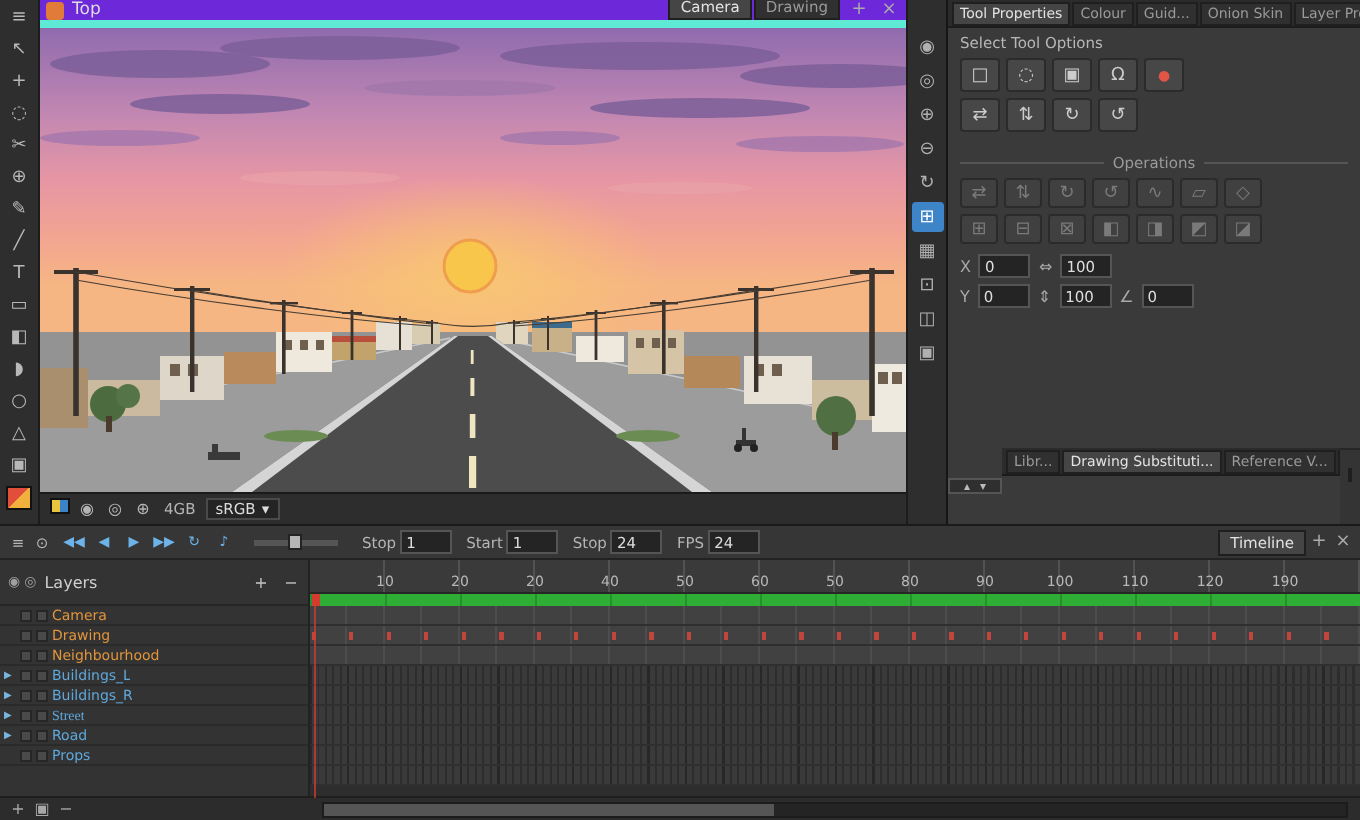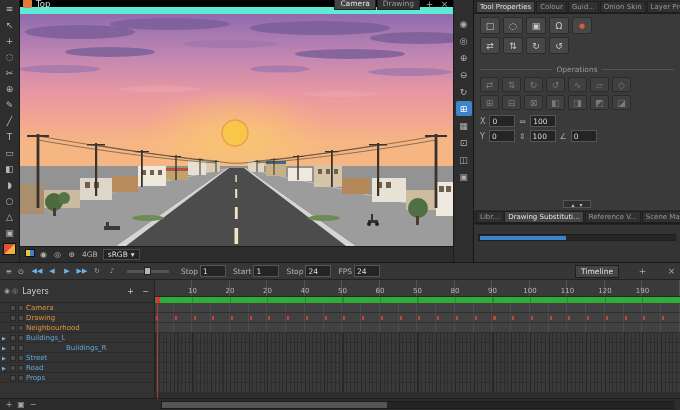--- a/index.html
+++ b/index.html
@@ -8,21 +8,21 @@
   #app{position:absolute;inset:0;background:#2b2b2b}
 
   
   #left-toolbar{position:absolute;left:0;top:0;width:20px;height:262px;background:#2e2e2e;border-right:1px solid #1c1c1c;display:flex;flex-direction:column;align-items:center;padding-top:1px}
   .ltool{width:18px;height:16px;display:flex;align-items:center;justify-content:center;color:#b8b8b8;font-size:9px;cursor:default}
   .ltool .g{pointer-events:none}
   .ltool.chip::after{content:"";width:11px;height:10px;background:linear-gradient(135deg,#e14f3a 50%,#f2b03c 50%);border:1px solid #111}
 
   
   #viewport{position:absolute;left:20px;top:0;width:433px;height:262px;background:#262626}
-  .vp-header{height:14px;background:#000000;display:flex;align-items:center;padding:0 3px;gap:4px;border-bottom:7px solid #5eead4}
+  .vp-header{height:14px;background:#6d28d9;display:flex;align-items:flex-end;padding:0 3px;gap:4px;border-bottom:4px solid #5eead4}
   .vp-icon{width:9px;height:9px;background:#e07b39;border-radius:2px;flex:none}
   .vp-title{color:#ddd;font-size:8.5px}
   .vp-tabs{margin-left:auto;display:flex;align-items:center;gap:1px}
   .tab{font-size:7.5px;padding:1px 5px;background:#303030;color:#9a9a9a;border:1px solid #1f1f1f;white-space:nowrap}
   .tab.active{background:#454545;color:#e3e3e3}
   .mini{width:11px;text-align:center;color:#aaa;font-size:9px;cursor:default}
   .vp-canvas{position:relative;width:433px;height:232px;background:#8f8f8f;overflow:hidden}
   .vp-canvas svg{position:absolute;inset:0;width:100%;height:100%}
   .vp-status{height:16px;background:#2d2d2d;border-top:1px solid #1a1a1a;display:flex;align-items:center;gap:5px;padding:0 5px;font-size:7.5px;color:#b5b5b5}
   .sicon{display:flex;align-items:center;justify-content:center;width:11px;height:11px;color:#b5b5b5;font-size:8px}
@@ -43,36 +43,36 @@
   .rp-label{font-size:7.5px;color:#b8b8b8;margin-bottom:3px}
   .sec-label{display:flex;align-items:center;gap:4px;font-size:7.5px;color:#9a9a9a;margin:3px 0}
   .sec-label::before,.sec-label::after{content:"";flex:1;height:1px;background:#555}
   .btnrow{display:flex;gap:3px;margin-bottom:3px}
   .tbtn{width:20px;height:17px;background:#474747;border:1px solid #2b2b2b;border-radius:2px;color:#ccc;display:flex;align-items:center;justify-content:center;font-size:9px}
   .tbtn.red{color:#e05545;font-size:7px}
   .ops .tbtn{width:19px;height:15px;background:#404040;color:#7a7a7a}
   .fields{display:flex;flex-direction:column;gap:3px;margin-top:5px;font-size:8px}
   .frow{display:flex;align-items:center;gap:4px;color:#a8a8a8}
   input.num{width:26px;height:12px;background:#242424;border:1px solid #555;color:#ddd;font-size:7.5px;padding:0 2px;font-family:inherit}
-  .rp-bottom{margin-top:auto;display:flex;flex-direction:column}
+  .rp-bottom{margin-top:auto;display:flex;}
   .collapse{align-self:center;margin:2px 0;background:#2f2f2f;border:1px solid #555;font-size:6px;color:#bbb;padding:0 7px;display:flex;gap:5px;height:8px;align-items:center}
   .lp-content{height:38px;background:#343434;border-top:1px solid #262626;padding:9px 4px 0}
   .hslider{position:relative;height:7px;background:#262626;border:1px solid #1e1e1e}
   .hslider .thumb{position:absolute;left:1px;top:1px;width:44%;height:4px;background:#3d85c8}
 
   
   #timeline{position:absolute;left:0;top:262px;width:680px;height:148px;background:#333;border-top:1px solid #1a1a1a}
   .tl-toolbar{height:17px;display:flex;align-items:center;gap:3px;padding:0 3px;background:#363636;border-bottom:1px solid #222;font-size:7.5px}
   .titem{color:#b8b8b8;width:12px;text-align:center}
   .transport{display:flex;gap:1px}
   .transport .t{color:#6db3e8;font-size:7px;width:14px;text-align:center}
   .slider{width:42px;height:3px;background:#555;position:relative;margin:0 5px}
   .slider .sthumb{position:absolute;left:40%;top:-3px;width:7px;height:8px;background:#b5b5b5;border:1px solid #222}
   .spin{display:flex;align-items:center;gap:2px;color:#b5b5b5;margin-left:4px}
-  .tl-tabs{margin-left:auto;display:flex;align-items:center;gap:18px}
+  .tl-tabs{margin-left:auto;display:flex;align-items:center;gap:1px}
   .tl-body{position:absolute;top:17px;left:0;right:0;height:119px;display:flex}
   .tl-left{width:155px;background:#333;border-right:1px solid #222;display:flex;flex-direction:column;flex:none}
   .layers-header{height:23px;display:flex;align-items:center;gap:4px;padding:0 4px;border-bottom:1px solid #262626;font-size:8px;color:#cfcfcf}
   .layers-header .hic{font-size:7px;color:#a0a0a0}
   .layers-header .plus,.layers-header .minus{margin-left:2px;color:#c5c5c5;width:9px;text-align:center}
   .layers-header .sp{flex:1}
   .tl-row{height:10px;display:flex;align-items:center;gap:2px;padding-left:2px;border-bottom:1px solid #2a2a2a;background:#333}
   .tl-row .arrow{width:6px;font-size:5px;color:#7ab4e0}
   .tl-row .tgl{width:6px;height:6px;background:#4a4a4a;border:1px solid #262626;flex:none}
   .tl-row .lname{font-size:7px;white-space:nowrap;overflow:hidden}
@@ -389,20 +389,21 @@
           <span class="tab" style="--i: 2;">Guid...</span>
 
           <span class="tab" style="--i: 3;">Onion Skin</span>
 
           <span class="tab" style="--i: 4;">Layer Properties</span>
         </span>
 
     </div>
 
     <div class="rp-section">
+      <div class="rp-label">Select Tool Options</div>
       <div class="btnrow">
 
           <span class="tbtn" style="--i: 0;">□</span>
 
           <span class="tbtn" style="--i: 1;">◌</span>
 
           <span class="tbtn" style="--i: 2;">▣</span>
 
           <span class="tbtn" style="--i: 3;">Ω</span>
 
@@ -587,28 +588,28 @@
               <span class="arrow">▶</span>
               <span class="tgl"></span>
               <span class="tgl"></span>
               <span class="lname" style="color: rgb(95, 168, 220);">Buildings_L</span>
             </div>
 
             <div class="tl-row" style="--i: 4;">
               <span class="arrow">▶</span>
               <span class="tgl"></span>
               <span class="tgl"></span>
-              <span class="lname" style="color: rgb(95, 168, 220); margin-left: 40px;">Buildings_R</span>
+              <span class="lname" style="color: rgb(95, 168, 220);">Buildings_R</span>
             </div>
 
             <div class="tl-row" style="--i: 5;">
               <span class="arrow">▶</span>
               <span class="tgl"></span>
               <span class="tgl"></span>
-              <span class="lname" style="color: rgb(95, 168, 220);">Street</span>
+              <span class="lname" style="color: rgb(95, 168, 220); font-family: Liberation Serif, serif;">Street</span>
             </div>
 
             <div class="tl-row" style="--i: 6;">
               <span class="arrow">▶</span>
               <span class="tgl"></span>
               <span class="tgl"></span>
               <span class="lname" style="color: rgb(95, 168, 220);">Road</span>
             </div>
 
             <div class="tl-row" style="--i: 7;">

